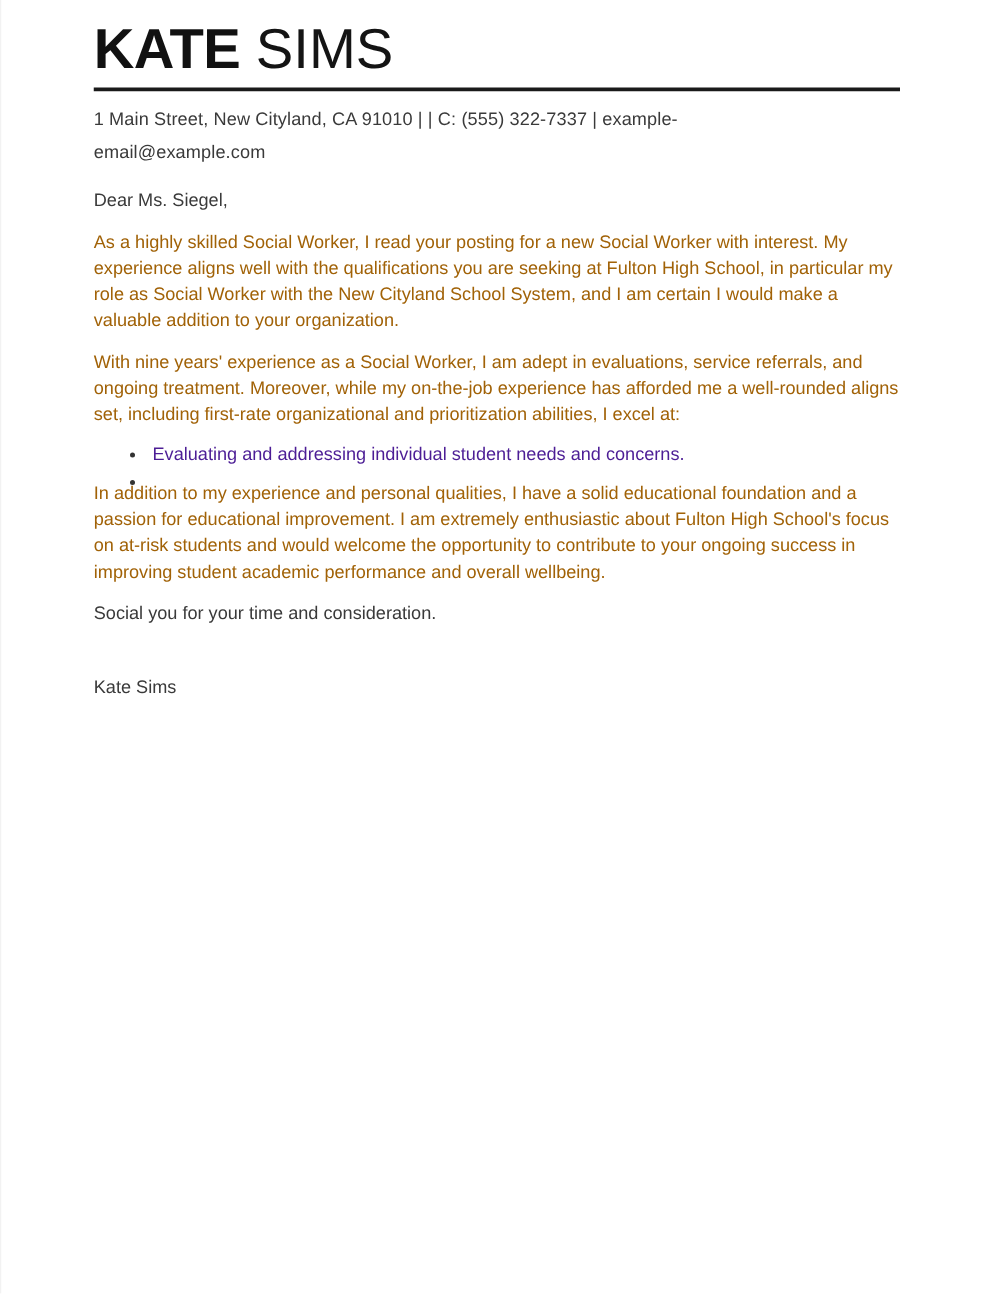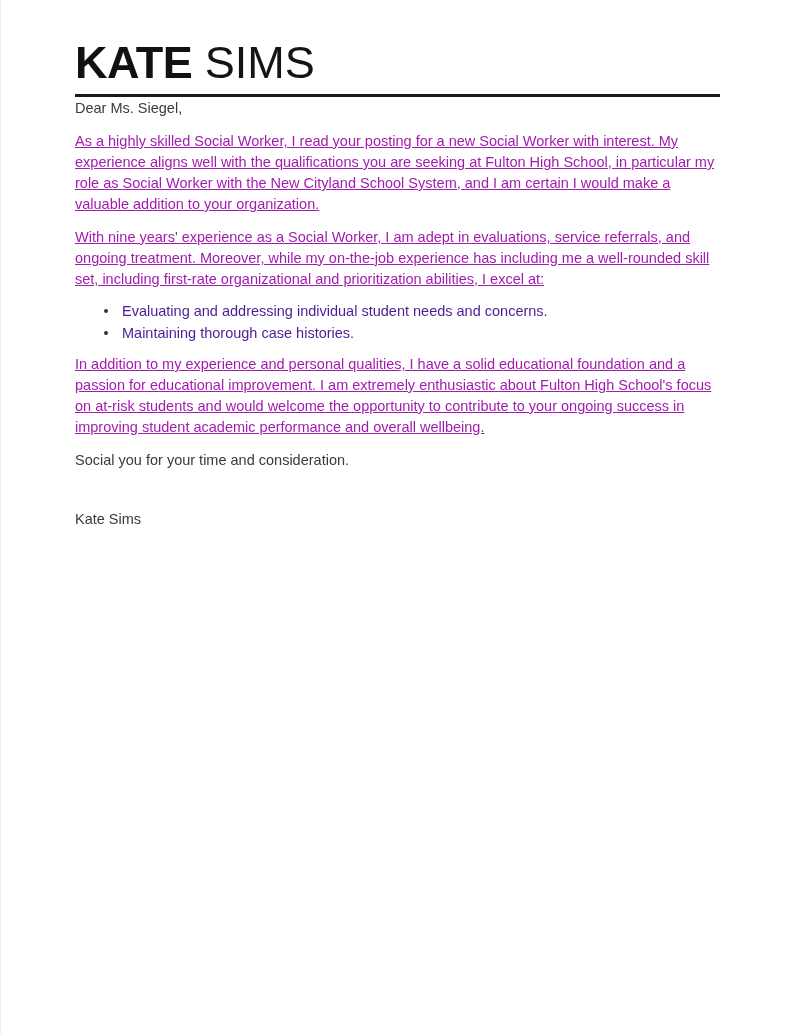--- a/index.html
+++ b/index.html
@@ -20,21 +20,21 @@
     position: absolute;
     left: 0;
     top: 0;
     width: 1px;
     height: 1035px;
     background: #f2f2f2;
   }
   .content {
     position: absolute;
     left: 75px;
-    top: 40px;
+    top: 16px;
     width: 648px;
   }
 
   
   .letterhead {
     margin: 0;
     padding: 0;
     line-height: 1.0;
     white-space: nowrap;
   }
@@ -62,35 +62,34 @@
     margin-top: 10px;
     width: 520px;
     font-size: 14.5px;
     line-height: 26px;
     color: #3a3a3a;
     letter-spacing: 0.1px;
   }
 
   
   .letter-body {
-    margin-top: 1px;
+    margin-top: 16px;
   }
   .salutation {
     font-size: 14.5px;
     line-height: 21px;
     color: #3a3a3a;
     margin: 0 0 12px 0;
   }
   .para {
     font-size: 14.5px;
     line-height: 21px;
-    color: #a21caf;
+    color: #a16207;
     margin: 0 0 12px 0;
     text-align: left;
-    text-decoration: underline;
   }
   .para.tight {
     margin-bottom: 11px;
   }
 
   .bullet-list {
     list-style: none;
     margin: 8px 0 11px 0;
     padding: 0;
   }
@@ -134,37 +133,37 @@
   <div class="page-edge-left"></div>
 
   <div class="content">
 
     <div class="letterhead">
       <span class="name-first">KATE</span><span class="name-last"> SIMS</span>
     </div>
 
     <div class="header-rule"></div>
 
+    <div class="contact-line">1 Main Street, New Cityland, CA 91010 |  | C: (555) 322-7337 | example-email@example.com</div>
 
     <div class="letter-body">
 
       <p class="salutation">Dear Ms. Siegel,</p>
 
       <p class="para">As a highly skilled Social Worker, I read your posting for a new Social Worker with interest. My experience aligns well with the qualifications you are seeking at Fulton High School, in particular my role as Social Worker with the New Cityland School System, and I am certain I would make a valuable addition to your organization.</p>
 
-      <p class="para tight">With nine years' experience as a Social Worker, I am adept in evaluations, service referrals, and ongoing treatment. Moreover, while my on-the-job experience has including me a well-rounded skill set, including first-rate organizational and prioritization abilities, I excel at:</p>
+      <p class="para tight">With nine years' experience as a Social Worker, I am adept in evaluations, service referrals, and ongoing treatment. Moreover, while my on-the-job experience has afforded me a well-rounded aligns set, including first-rate organizational and prioritization abilities, I excel at:</p>
 
       <ul class="bullet-list">
         <li class="bullet-item">
           <span class="dot"></span>
           <span>Evaluating and addressing individual student needs and concerns.</span>
         </li>
         <li class="bullet-item">
           <span class="dot"></span>
-          <span>Maintaining thorough case histories.</span>
         </li>
       </ul>
 
       <p class="para">In addition to my experience and personal qualities, I have a solid educational foundation and a passion for educational improvement. I am extremely enthusiastic about Fulton High School's focus on at-risk students and would welcome the opportunity to contribute to your ongoing success in improving student academic performance and overall wellbeing.</p>
 
 
       <p class="closing">Social you for your time and consideration.</p>
 
 
       <p class="signature-name">Kate Sims</p>

